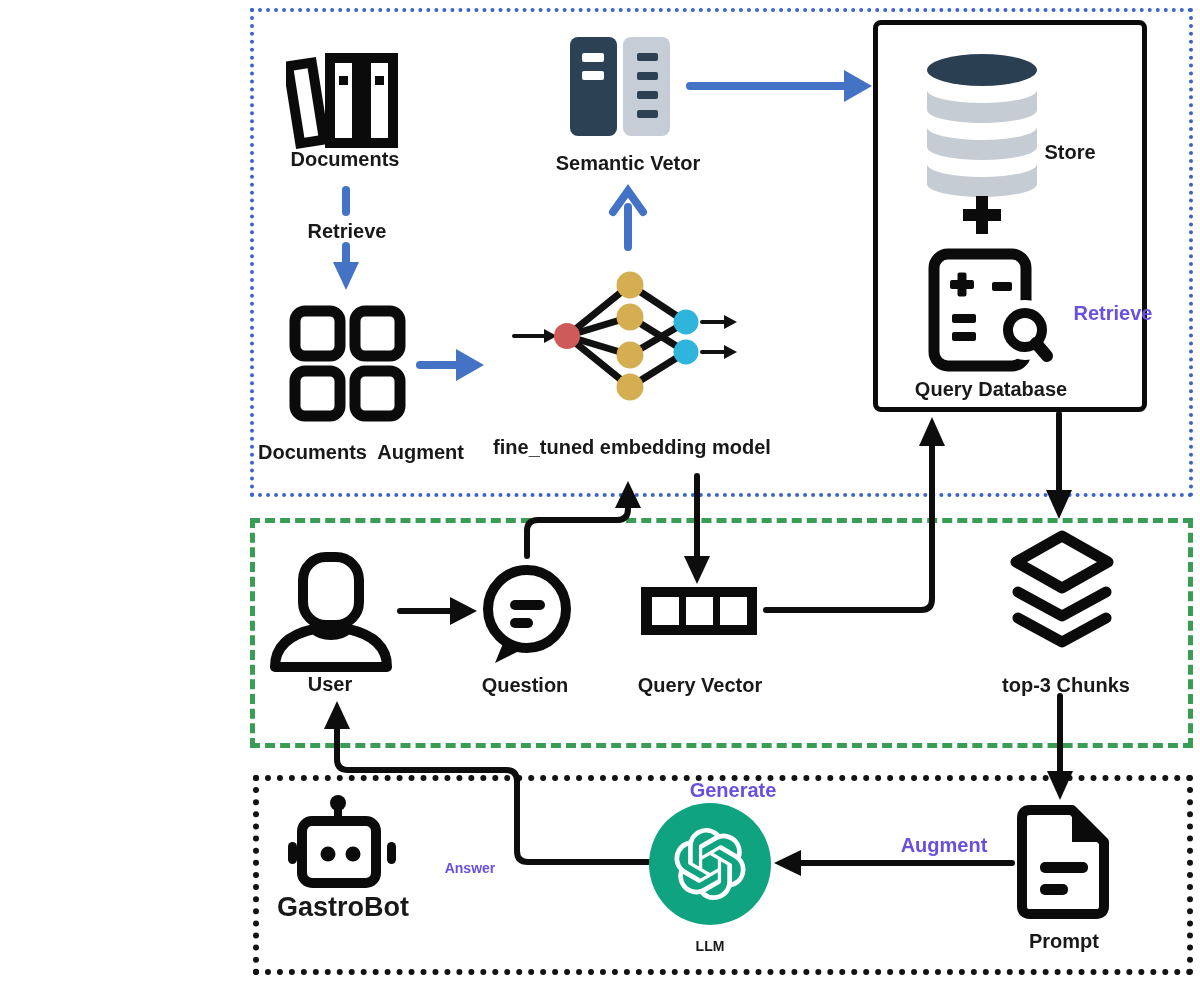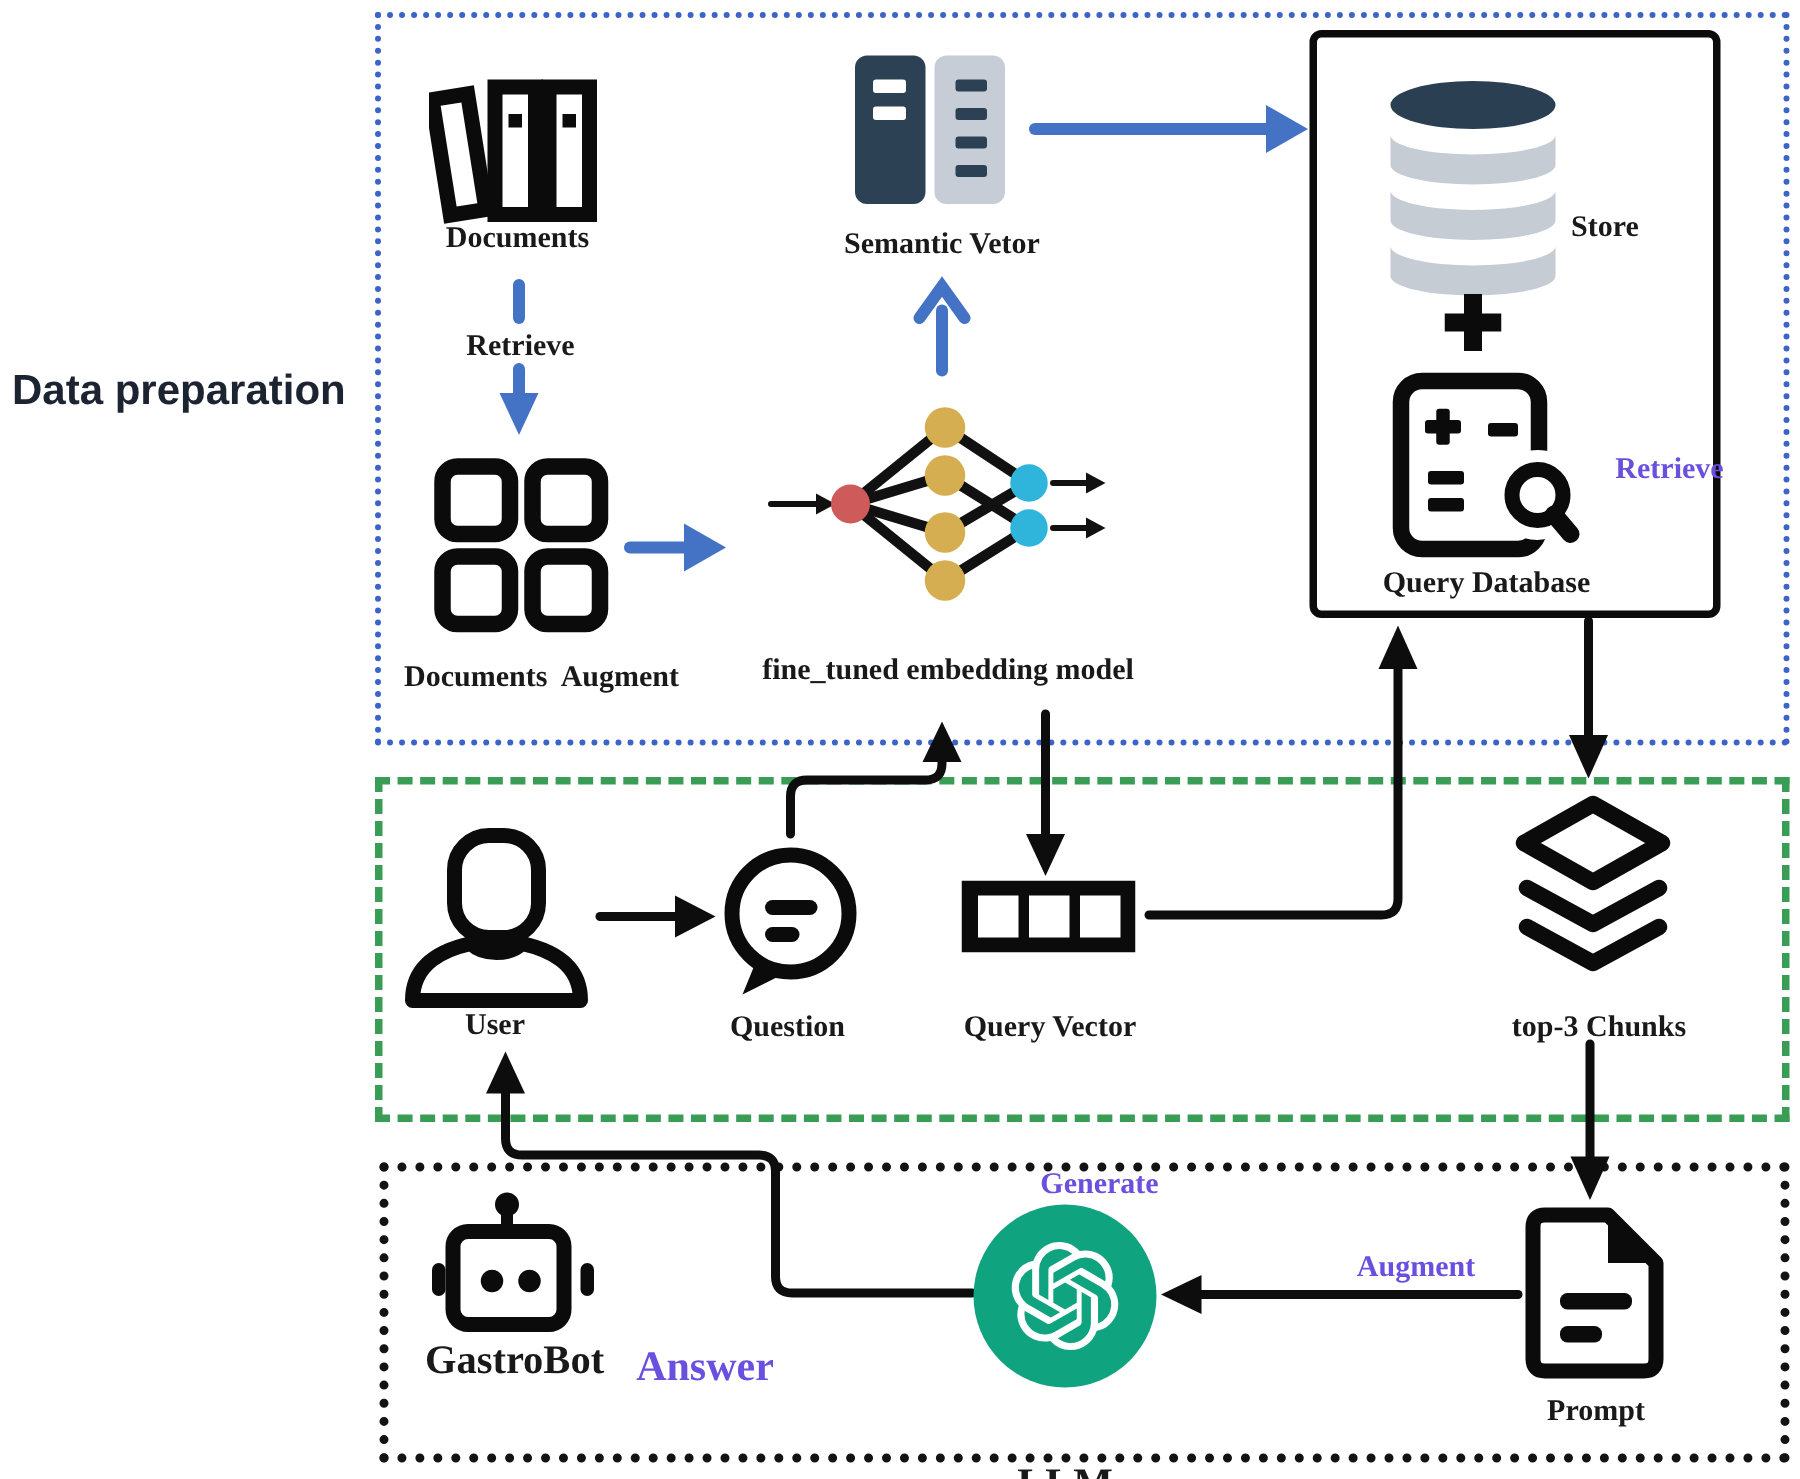--- a/index.html
+++ b/index.html
@@ -4,25 +4,25 @@
 <style>
   html,body{margin:0;padding:0;background:#fff;}
   .canvas{position:relative;width:1200px;height:986px;background:#fff;
           font-family:"Liberation Sans",sans-serif;overflow:hidden;}
   .secbox{position:absolute;box-sizing:border-box;background:transparent;}
   .box-prep{left:250px;top:8px;width:943px;height:489px;border:4px dotted #3C64C8;}
   .box-retr{left:250px;top:518px;width:943px;height:230px;border:5px dashed #3A9D56;}
   .box-gen{left:253px;top:775px;width:940px;height:200px;border:6px dotted #131313;}
   .sec{position:absolute;font-weight:700;font-size:28px;color:#1c2431;white-space:nowrap;}
   .lbl{position:absolute;transform:translate(-50%,-50%);font-weight:700;font-size:20px;
-       color:#191919;white-space:nowrap;font-family:Liberation Serif, serif;}
+       color:#191919;white-space:nowrap;}
   .pre{white-space:pre;}
   .purple{color:#6B4FDE;padding-left:48px;}
   .big{font-size:27px;}
-  .med{font-size:28px;margin-top:44px;}
+  .med{font-size:14px;}
   .icon{position:absolute;}
   .overlay{position:absolute;left:0;top:0;}
   .openai-circle{position:absolute;left:649px;top:803px;width:122px;height:122px;
        border-radius:50%;background:#10A37F;display:flex;align-items:center;justify-content:center;}
   .vecdb-frame{position:absolute;left:873px;top:20px;width:274px;height:392px;
        box-sizing:border-box;border:5px solid #0b0b0b;border-radius:8px;background:#fff;}
 </style>
 </head>
 <body>
 
@@ -200,21 +200,20 @@
     </svg>
   </div>
 
   <svg class="icon" style="left:1014px;top:802px" width="102" height="122">
     <path d="M16 8 H58 L90 40 V104 Q90 112 82 112 H16 Q8 112 8 104 V16 Q8 8 16 8 Z" fill="none" stroke="#0b0b0b" stroke-width="10" stroke-linejoin="round"></path>
     <polygon points="58,8 90,40 58,40" fill="#0b0b0b"></polygon>
     <rect x="26" y="60" width="48" height="11" rx="5" fill="#0b0b0b"></rect>
     <rect x="26" y="82" width="28" height="11" rx="5" fill="#0b0b0b"></rect>
   </svg>
 
-  <div class="sec" style="left:8px;top:244px">Data preparation</div>
 
   <div class="lbl" style="left:345px;top:159px">Documents</div>
   <div class="lbl" style="left:347px;top:231px">Retrieve</div>
   <div class="lbl pre" style="left:361px;top:452px">Documents  Augment</div>
   <div class="lbl" style="left:632px;top:447px">fine_tuned embedding model</div>
   <div class="lbl" style="left:628px;top:163px">Semantic Vetor</div>
   <div class="lbl" style="left:1070px;top:152px">Store</div>
   <div class="lbl purple" style="left:1089px;top:313px">Retrieve</div>
   <div class="lbl" style="left:991px;top:389px">Query Database</div>
 

